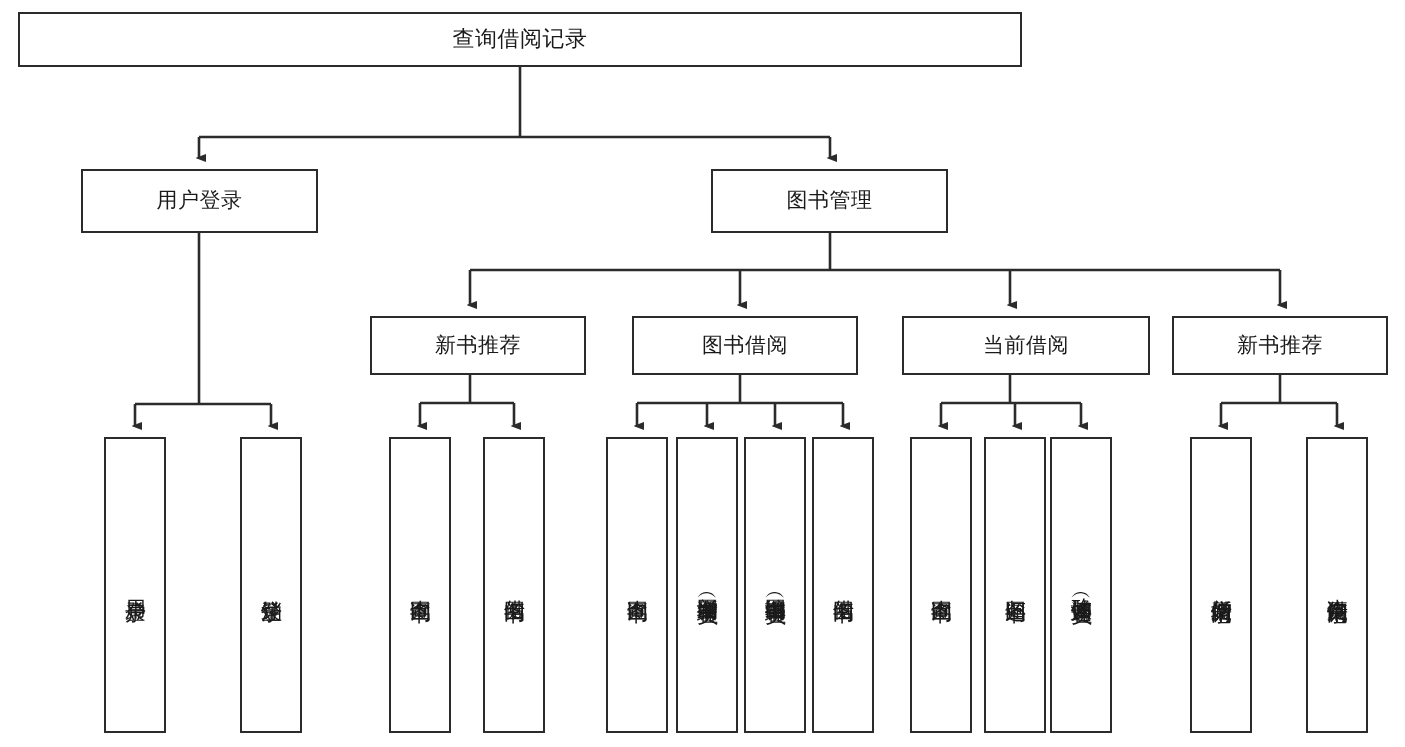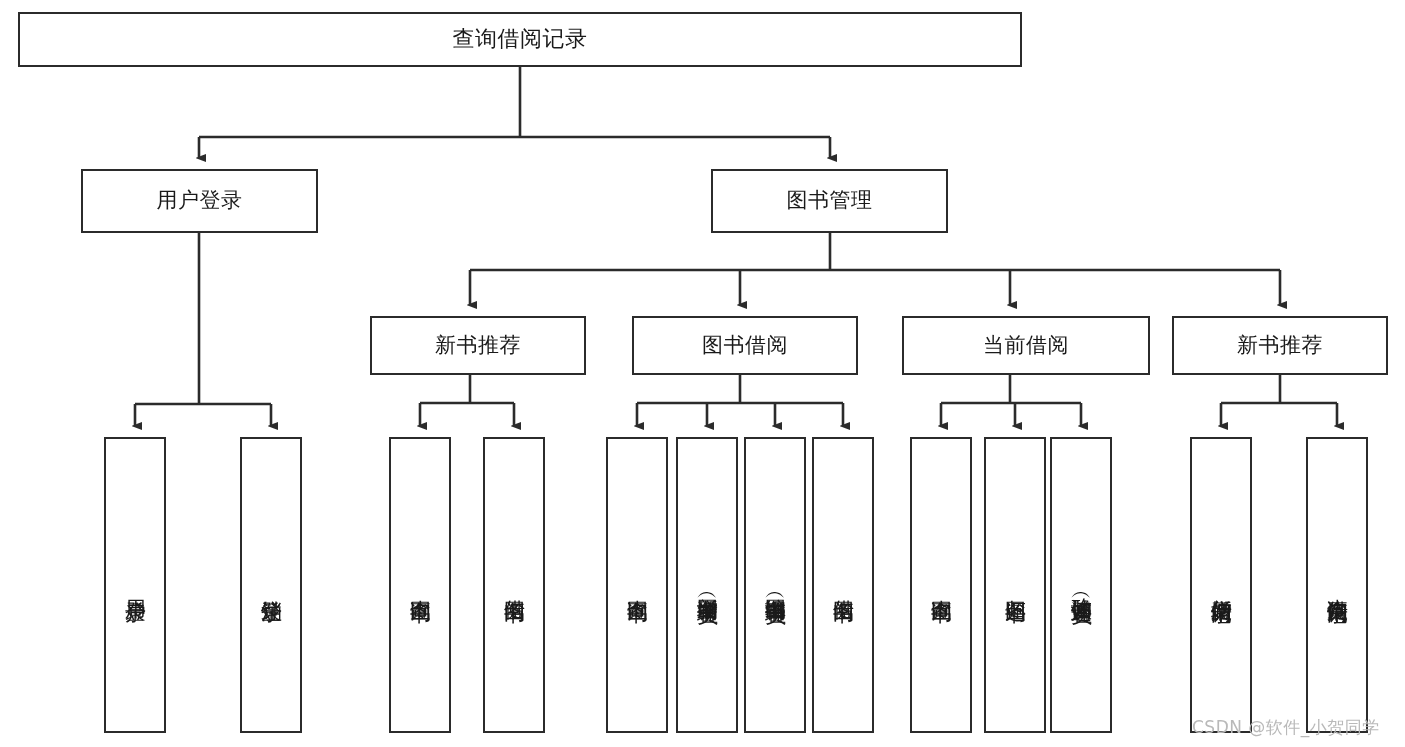--- a/index.html
+++ b/index.html
@@ -180,15 +180,14 @@
   <div class="node vertical" style="left:1050px; top:437px; width:62px; height:296px;">
     <span class="label">确认归还（管理员）</span>
   </div>
   <div class="node vertical" style="left:1190px; top:437px; width:62px; height:296px;">
     <span class="label">新增借阅记录</span>
   </div>
   <div class="node vertical" style="left:1306px; top:437px; width:62px; height:296px;">
     <span class="label">查询借阅记录</span>
   </div>
 
-  <div class="watermark" style="left:1192px; top:716px;">CSDN @软件_小贺同学</div>
 
 </div>
 
 </body></html>

